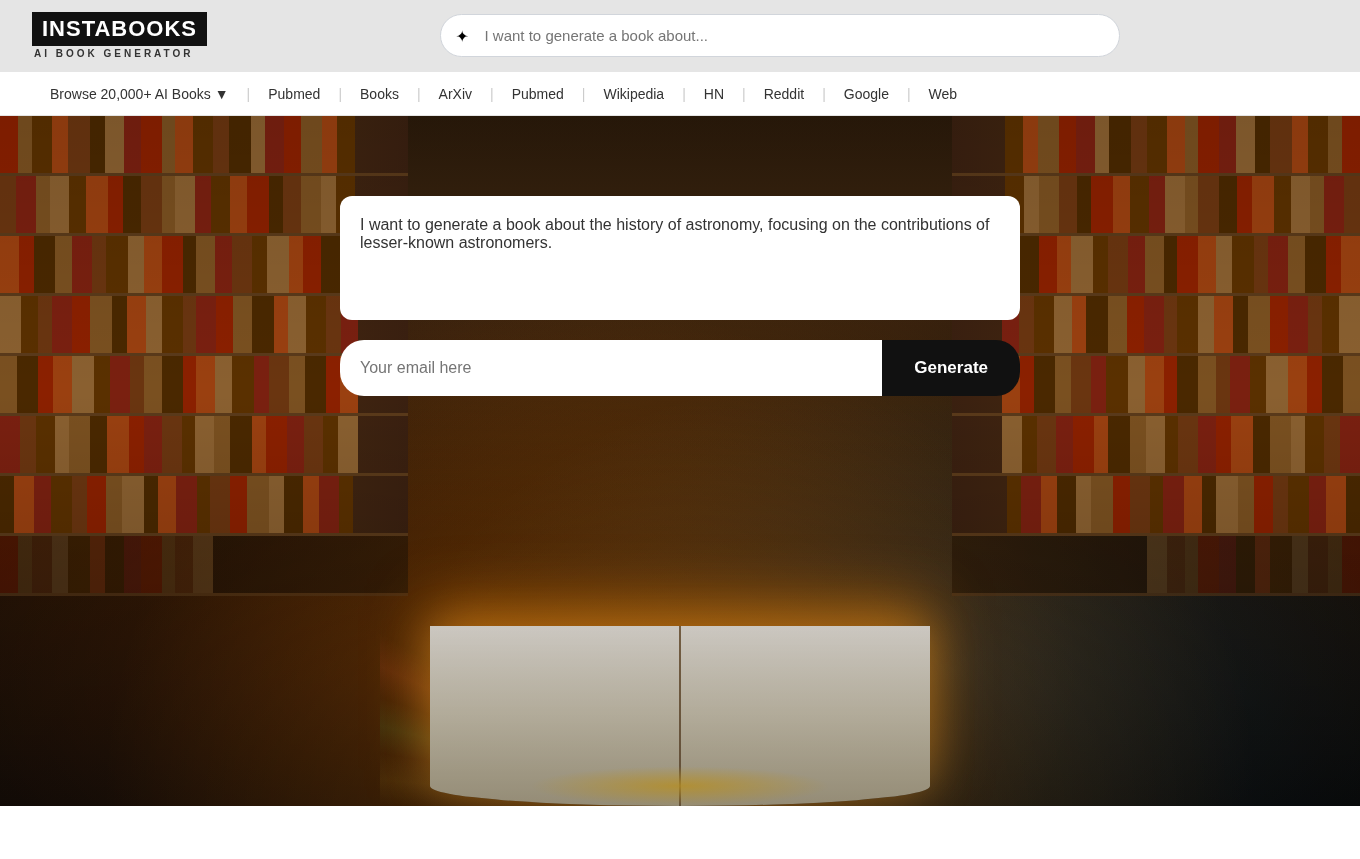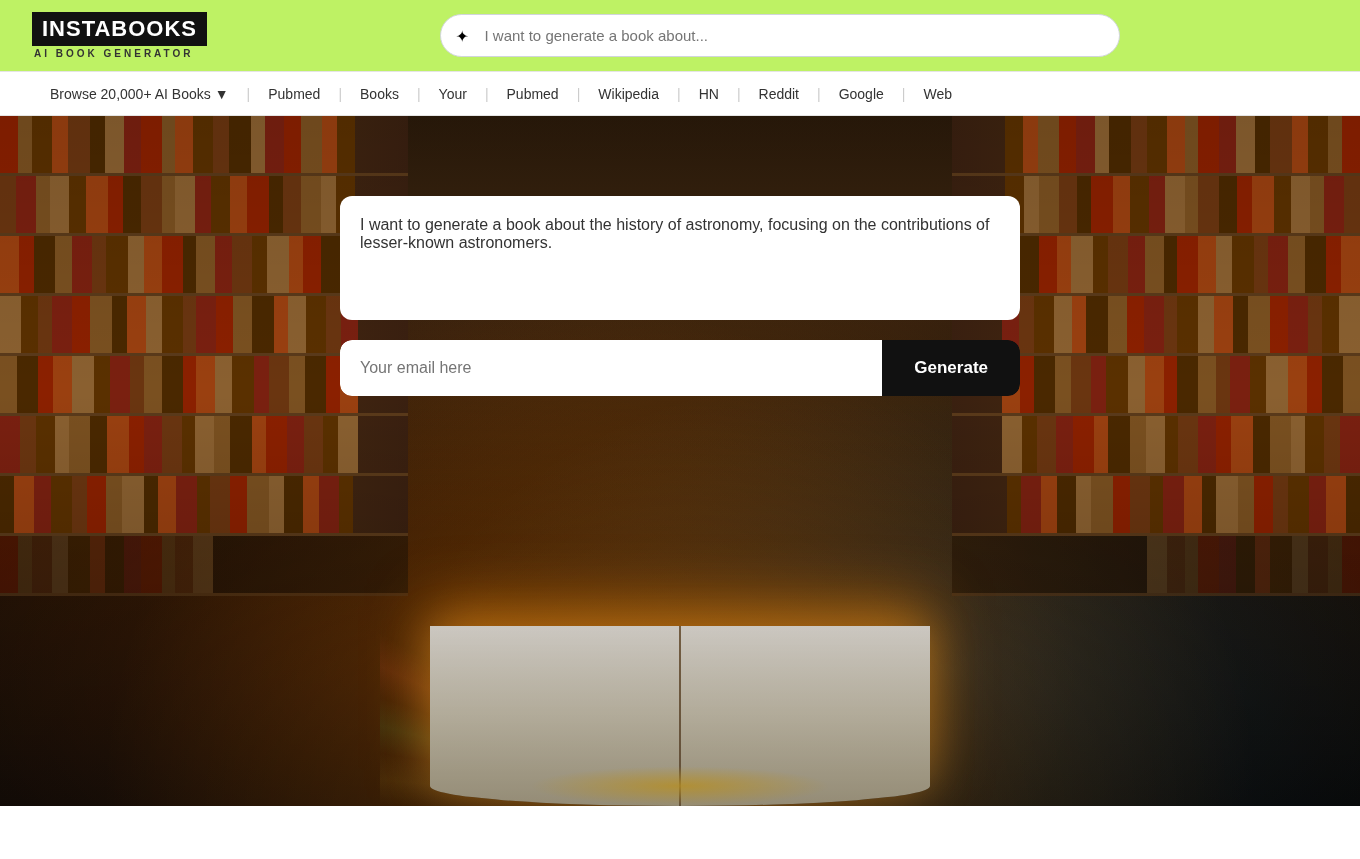--- a/index.html
+++ b/index.html
@@ -3,21 +3,21 @@
   <meta charset="utf-8">
   <style>
     * { margin: 0; padding: 0; box-sizing: border-box; }
     body { font-family: -apple-system, BlinkMacSystemFont, 'Segoe UI', sans-serif; background: #fff; width: 1360px; min-height: 859px; overflow-x: hidden; }
 
     
     .header {
       display: flex;
       align-items: center;
       padding: 12px 32px;
-      background: #bef264;
+      background: #e5e5e5;
       border-bottom: 1px solid #e5e5e5;
       gap: 24px;
     }
 
     .logo-block {
       display: flex;
       flex-direction: column;
       align-items: flex-start;
       min-width: 160px;
     }
@@ -274,21 +274,21 @@
       min-height: 80px;
       font-family: inherit;
       background: transparent;
     }
 
     
     .hero-action-row {
       display: flex;
       width: 680px;
       gap: 0;
-      border-radius: 12px;
+      border-radius: 24px;
       overflow: hidden;
     }
 
     .email-input {
       flex: 1;
       padding: 18px 20px;
       font-size: 16px;
       border: none;
       outline: none;
       background: #fff;
@@ -327,21 +327,21 @@
 <nav class="nav">
   <a class="nav-item">
     <span>Browse 20,000+ AI Books</span>
     <span>▼</span>
   </a>
   <span class="nav-divider">|</span>
   <a class="nav-item">Pubmed</a>
   <span class="nav-divider">|</span>
   <a class="nav-item">Books</a>
   <span class="nav-divider">|</span>
-  <a class="nav-item">Your</a>
+  <a class="nav-item">ArXiv</a>
   <span class="nav-divider">|</span>
   <a class="nav-item">Pubmed</a>
   <span class="nav-divider">|</span>
   <a class="nav-item">Wikipedia</a>
   <span class="nav-divider">|</span>
   <a class="nav-item">HN</a>
   <span class="nav-divider">|</span>
   <a class="nav-item">Reddit</a>
   <span class="nav-divider">|</span>
   <a class="nav-item">Google</a>

